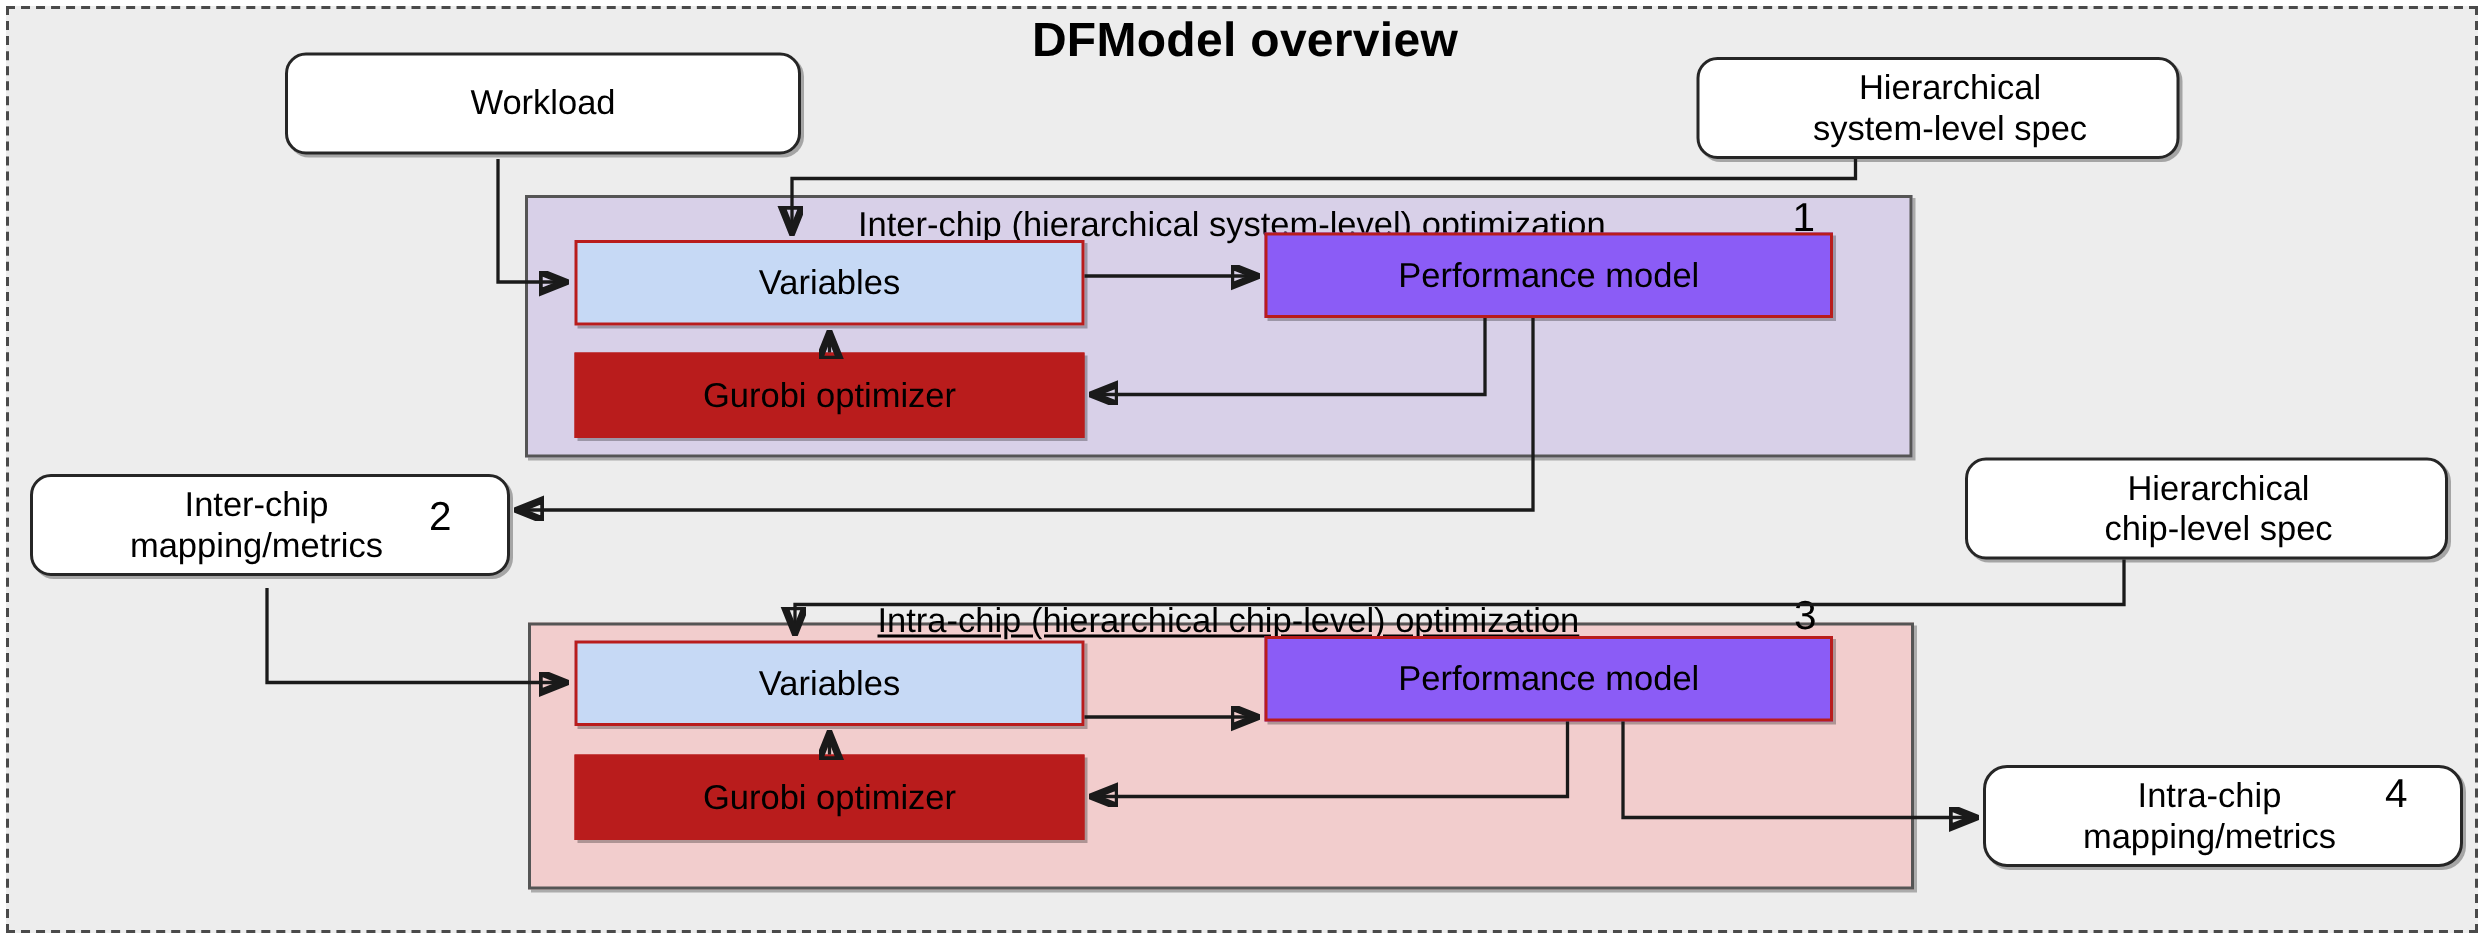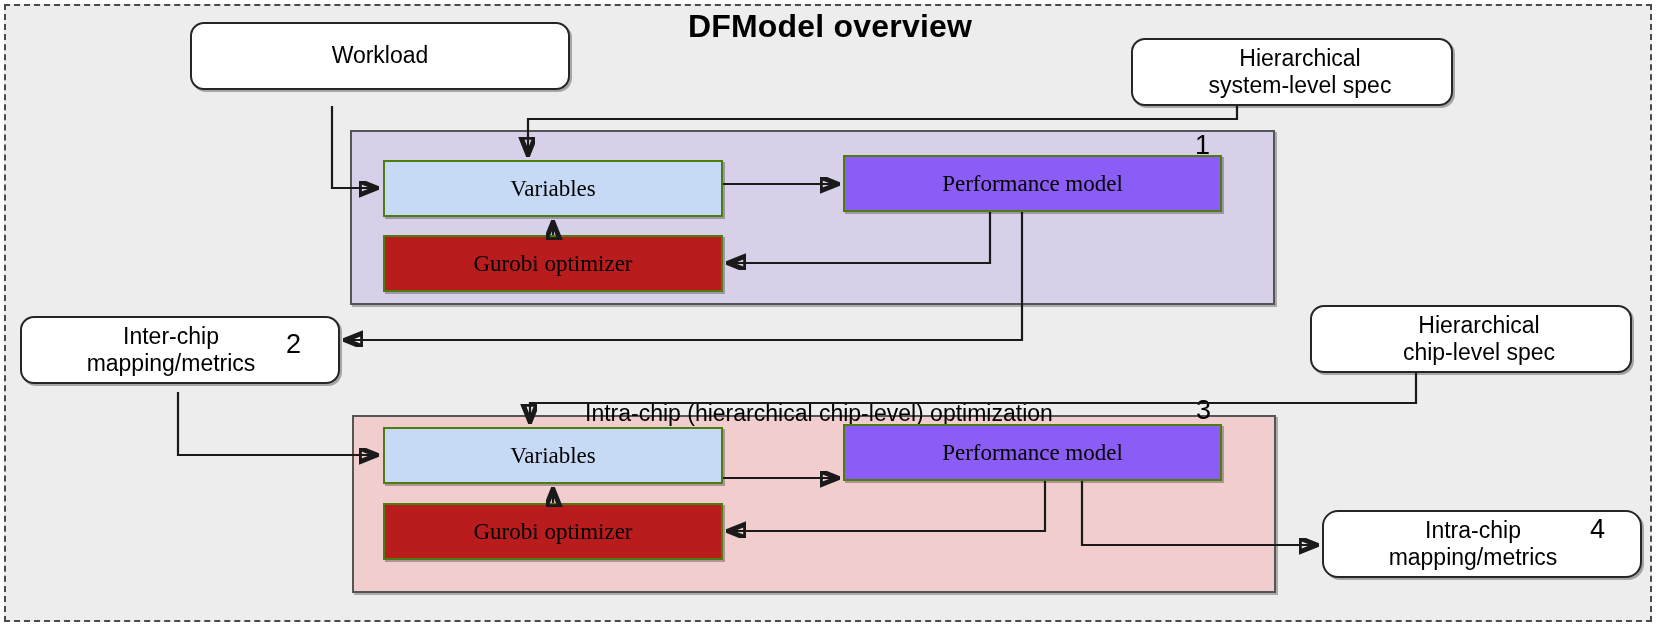--- a/index.html
+++ b/index.html
@@ -67,24 +67,23 @@
     font-size: 23px;
     color: #000000;
     white-space: nowrap;
   }
   .region-num {
     position: absolute;
     font-size: 27px;
     color: #000000;
   }
   .inner {
-    border: 2px solid #4d7c0f;
+    border: 2px solid #b91c1c;
     font-size: 23px;
     box-shadow: 2px 2px 0 rgba(0,0,0,0.28);
-    font-family: Liberation Serif, serif;
   }
   .inner-blue { background: #c6d9f5; }
   .inner-green { background: #b91c1c; }
   .inner-orange { background: #8b5cf6; }
   .badge-num {
     position: absolute;
     font-size: 27px;
     color: #000000;
   }
   .lbl2 { white-space: pre-line; padding-left: 16px; }
@@ -105,39 +104,40 @@
 </head>
 <body>
 
 <div id="root">
 
   <div class="outer-frame"></div>
 
   <div class="title">DFModel overview</div>
 
   <div class="abox region region-purple" style="left:350px; top:130px; width:925px; height:175px;"></div>
+  <div class="region-label" style="left:572px; top:136px;">Inter-chip (hierarchical system-level) optimization</div>
   <div class="region-num" style="left:1195px; top:130px;">1</div>
 
   <div class="abox inner inner-blue" style="left:383px; top:160px; width:340px; height:57px;">Variables</div>
 
   <div class="abox inner inner-green" style="left:383px; top:235px; width:340px; height:57px;">Gurobi optimizer</div>
 
   <div class="abox inner inner-orange" style="left:843px; top:155px; width:379px; height:57px;">Performance model</div>
 
   <div class="abox region region-red" style="left:352px; top:415px; width:924px; height:178px;"></div>
-  <div class="region-label" style="left:585px; top:400px;">Intra-chip (hierarchical chip-level) optimization</div>
+  <div class="region-label" style="left:585px; top:400px;text-decoration:underline;">Intra-chip (hierarchical chip-level) optimization</div>
   <div class="region-num" style="left:1196px; top:395px;">3</div>
 
   <div class="abox inner inner-blue" style="left:383px; top:427px; width:340px; height:57px;">Variables</div>
 
   <div class="abox inner inner-green" style="left:383px; top:503px; width:340px; height:57px;">Gurobi optimizer</div>
 
   <div class="abox inner inner-orange" style="left:843px; top:424px; width:379px; height:57px;">Performance model</div>
 
-  <div class="abox rounded" style="left:190px; top:22px; width:380px; height:68px;">Workload</div>
+  <div class="abox rounded" style="left:190px; top:35px; width:344px; height:68px;">Workload</div>
 
   <div class="abox rounded lbl2" style="left:1131px; top:38px; width:322px; height:68px;">Hierarchical
 system-level spec</div>
 
   <div class="abox rounded lbl2" style="left:1310px; top:305px; width:322px; height:68px;">Hierarchical
 chip-level spec</div>
 
   <div class="abox rounded lbl2" style="left:20px; top:316px; width:320px; height:68px;">
     <span style="display:block; white-space:pre-line; padding-right:34px;">Inter-chip
 mapping/metrics</span>

